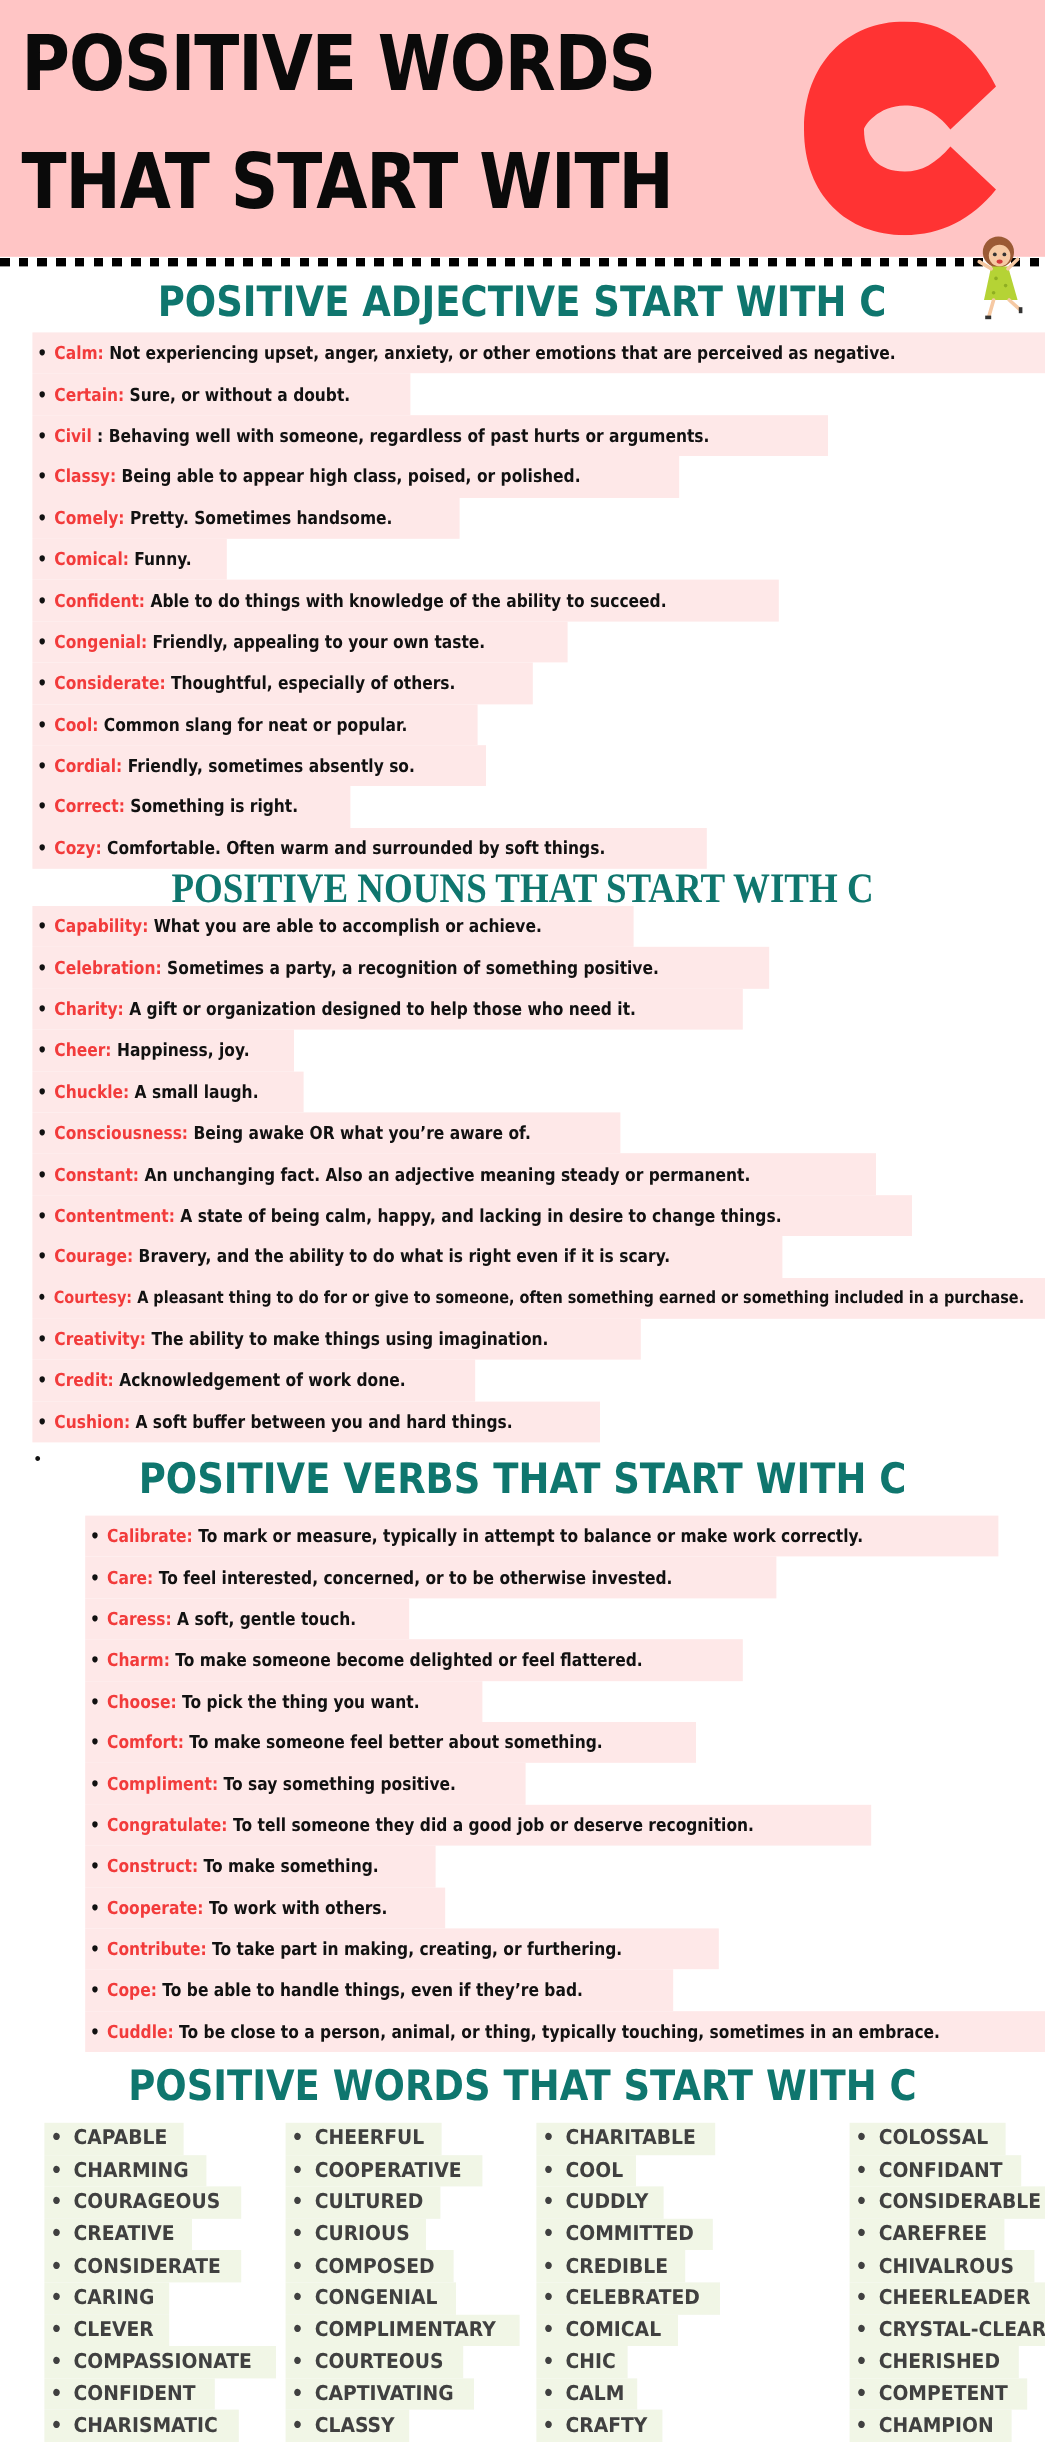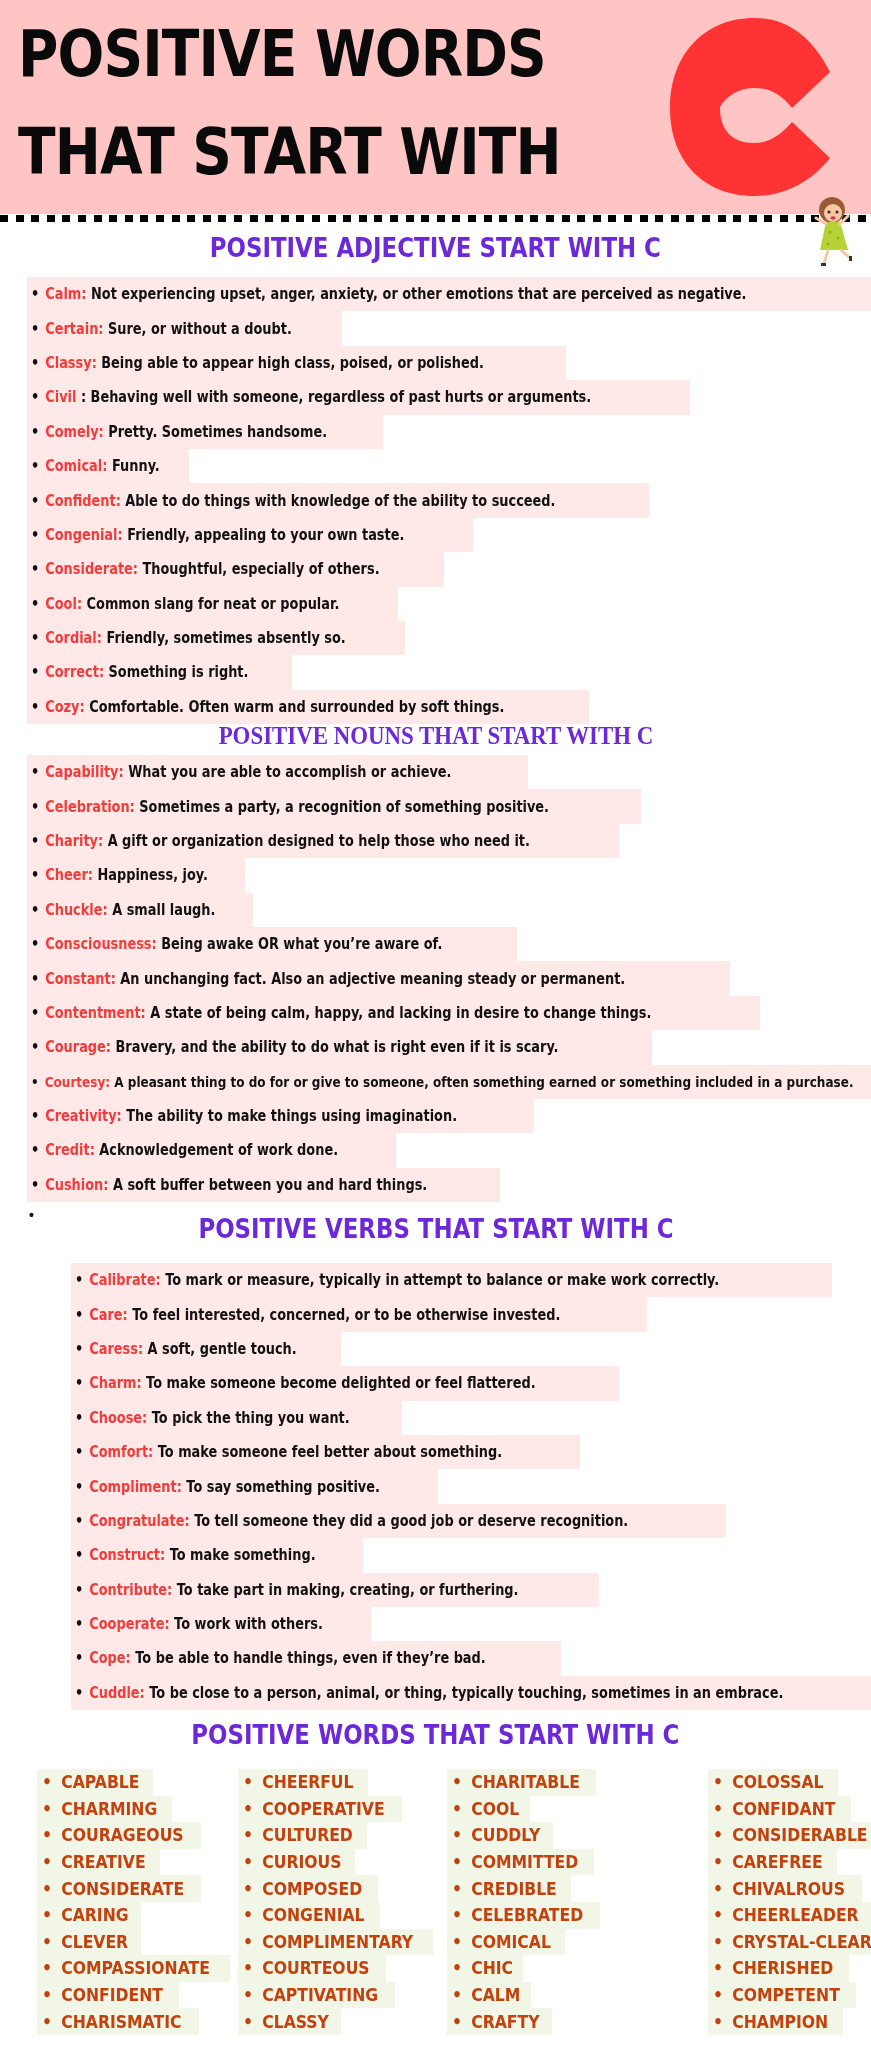--- a/index.html
+++ b/index.html
@@ -26,21 +26,21 @@
   .dots {
     position: absolute; left: 0; top: 215px; width: 871px; height: 7px;
     background-image: repeating-linear-gradient(to right, #000 0, #000 8px, transparent 8px, transparent 15.6px);
   }
 
   .girl { position: absolute; left: 808px; top: 192px; width: 50px; height: 80px; }
 
   .section-title {
     position: absolute; left: 0; width: 871px; text-align: center;
     font-family: "DejaVu Sans", sans-serif; font-weight: bold;
-    font-size: 26px; color: #6d28d9; white-space: nowrap; line-height: 1;
+    font-size: 35px; color: #0f766e; white-space: nowrap; line-height: 1;
   }
   .section-title span { display: inline-block; transform: scaleX(0.88); }
 
   .deflist { position: absolute; left: 27px; }
   .defrow {
     display: flex; align-items: center; height: 34.4px;
     background: #fee8e8; width: max-content; padding-right: 8px; padding-left: 4px;
     font-family: "DejaVu Sans", sans-serif; font-size: 15px; font-weight: bold;
     white-space: nowrap;
     text-align: center;
@@ -51,21 +51,21 @@
   .def { color: #111; }
   .defrow.small { font-size: 14px; }
 
   .lonebullet { position: absolute; left: 29px; top: 1207px; font-size: 14px; font-weight: bold; }
 
   .wordcol { position: absolute; top: 1769px; }
   .wordrow {
     height: 26.6px; display: flex; align-items: center;
     background: #f1f6e6; width: max-content; padding: 0 5px;
     font-family: "DejaVu Sans", sans-serif; font-weight: bold; font-size: 17px;
-    color: #c2410c; white-space: nowrap;
+    color: #404040; white-space: nowrap;
   }
   .wordrow .inner { display: inline-block; transform: scaleX(0.92); transform-origin: left center; }
   .wordrow .wb { margin-right: 10px; }
 </style>
 </head>
 <body>
 
 <div class="header">
   <div class="title-line l1">POSITIVE WORDS</div>
   <div class="title-line l2">THAT START WITH</div>
@@ -98,24 +98,24 @@
   <span>POSITIVE ADJECTIVE START WITH C</span>
 </div>
 <div class="deflist" style="top:277px;" id="adj-list">
     <div class="defrow">
       <span class="inner"><span class="bullet">•</span><span class="term">Calm:</span> <span class="def">Not experiencing upset, anger, anxiety, or other emotions that are perceived as negative.</span></span>
     </div>
     <div class="defrow">
       <span class="inner"><span class="bullet">•</span><span class="term">Certain:</span> <span class="def">Sure, or without a doubt.</span></span>
     </div>
     <div class="defrow">
+      <span class="inner"><span class="bullet">•</span><span class="term">Civil</span> <span class="def">: Behaving well with someone, regardless of past hurts or arguments.</span></span>
+    </div>
+    <div class="defrow">
       <span class="inner"><span class="bullet">•</span><span class="term">Classy:</span> <span class="def">Being able to appear high class, poised, or polished.</span></span>
-    </div>
-    <div class="defrow">
-      <span class="inner"><span class="bullet">•</span><span class="term">Civil</span> <span class="def">: Behaving well with someone, regardless of past hurts or arguments.</span></span>
     </div>
     <div class="defrow">
       <span class="inner"><span class="bullet">•</span><span class="term">Comely:</span> <span class="def">Pretty. Sometimes handsome.</span></span>
     </div>
     <div class="defrow">
       <span class="inner"><span class="bullet">•</span><span class="term">Comical:</span> <span class="def">Funny.</span></span>
     </div>
     <div class="defrow">
       <span class="inner"><span class="bullet">•</span><span class="term">Confident:</span> <span class="def">Able to do things with knowledge of the ability to succeed.</span></span>
     </div>
@@ -211,24 +211,24 @@
     <div class="defrow">
       <span class="inner"><span class="bullet">•</span><span class="term">Compliment:</span> <span class="def">To say something positive.</span></span>
     </div>
     <div class="defrow">
       <span class="inner"><span class="bullet">•</span><span class="term">Congratulate:</span> <span class="def">To tell someone they did a good job or deserve recognition.</span></span>
     </div>
     <div class="defrow">
       <span class="inner"><span class="bullet">•</span><span class="term">Construct:</span> <span class="def">To make something.</span></span>
     </div>
     <div class="defrow">
+      <span class="inner"><span class="bullet">•</span><span class="term">Cooperate:</span> <span class="def">To work with others.</span></span>
+    </div>
+    <div class="defrow">
       <span class="inner"><span class="bullet">•</span><span class="term">Contribute:</span> <span class="def">To take part in making, creating, or furthering.</span></span>
-    </div>
-    <div class="defrow">
-      <span class="inner"><span class="bullet">•</span><span class="term">Cooperate:</span> <span class="def">To work with others.</span></span>
     </div>
     <div class="defrow">
       <span class="inner"><span class="bullet">•</span><span class="term">Cope:</span> <span class="def">To be able to handle things, even if they’re bad.</span></span>
     </div>
     <div class="defrow">
       <span class="inner"><span class="bullet">•</span><span class="term">Cuddle:</span> <span class="def">To be close to a person, animal, or thing, typically touching, sometimes in an embrace.</span></span>
     </div>
   </div>
 
 <div class="section-title" style="top:1722px;">

